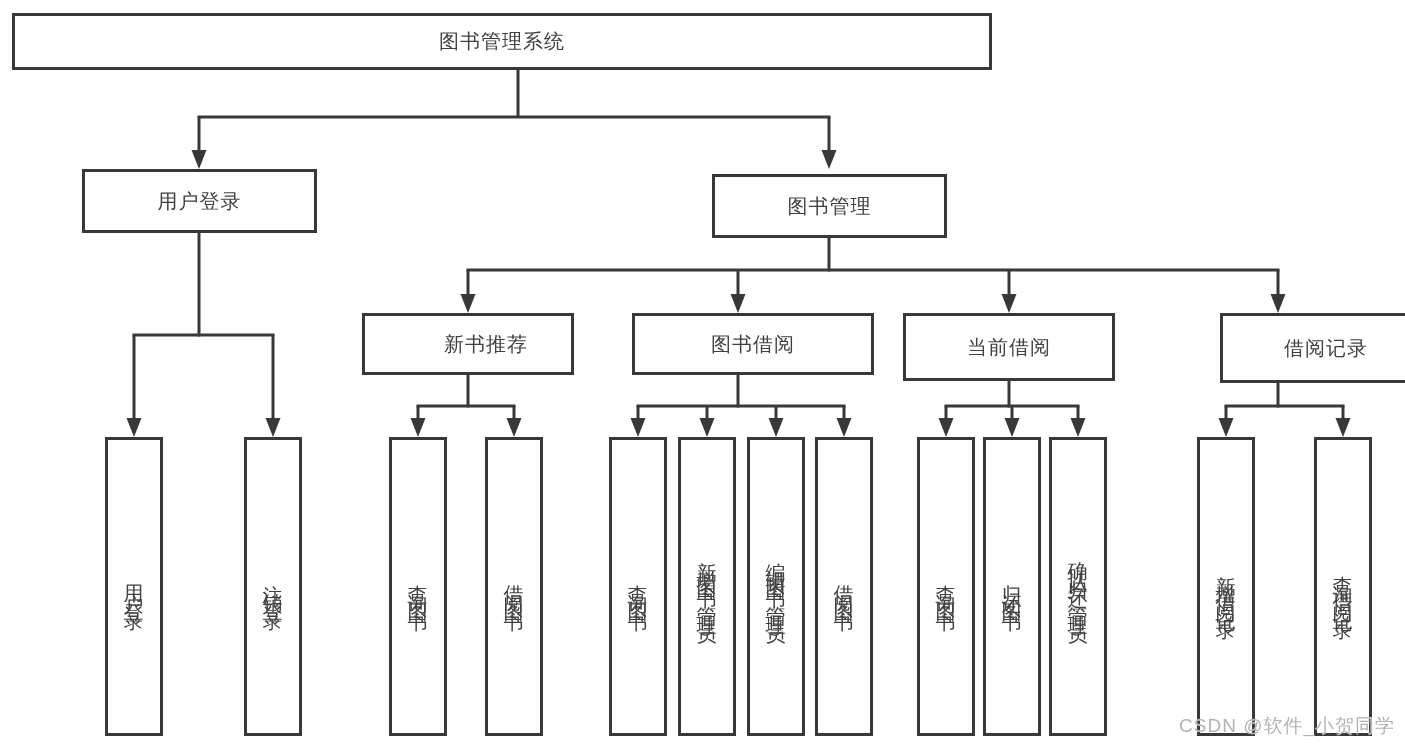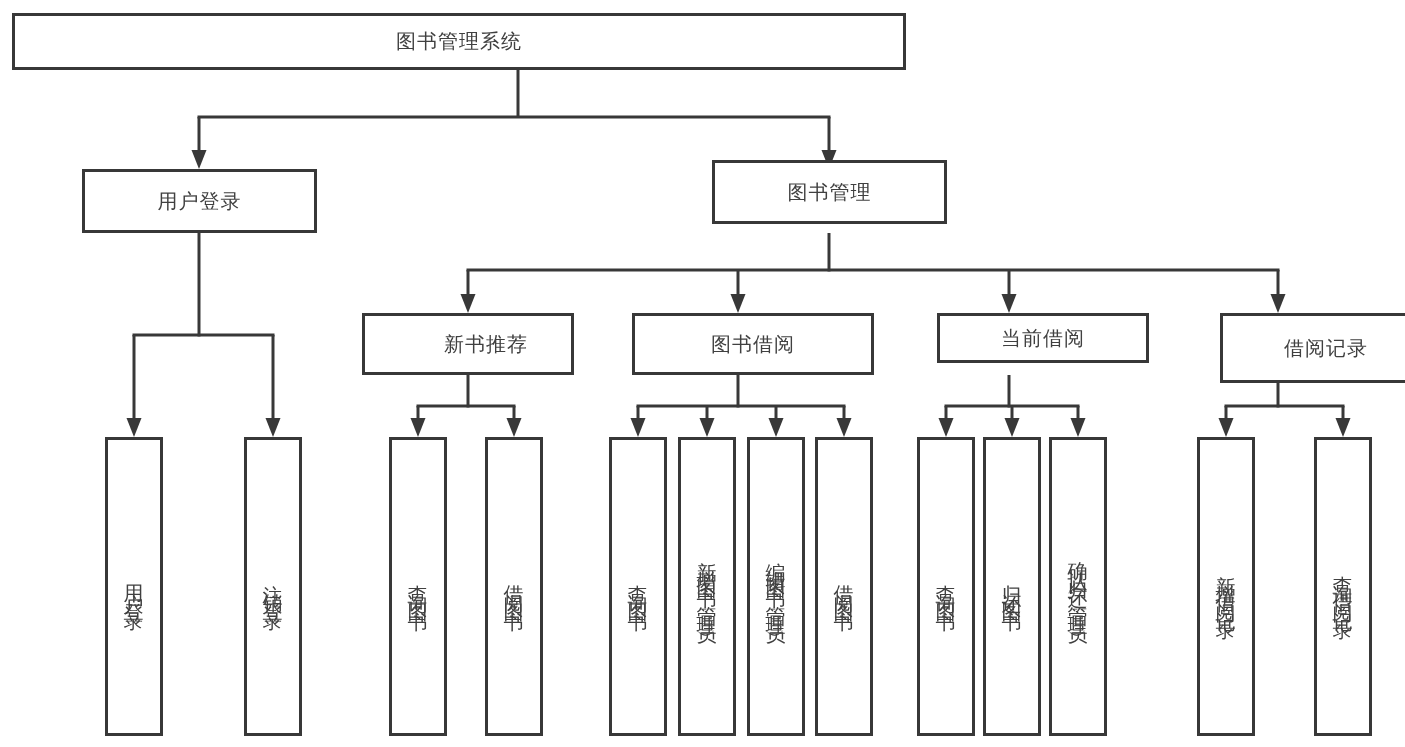--- a/index.html
+++ b/index.html
@@ -117,42 +117,43 @@
       <polygon points="768.5,418 783.5,418 776,437"></polygon>
       <polygon points="836.5,418 851.5,418 844,437"></polygon>
       <polygon points="938.5,418 953.5,418 946,437"></polygon>
       <polygon points="1004.5,418 1019.5,418 1012,437"></polygon>
       <polygon points="1070.5,418 1085.5,418 1078,437"></polygon>
       <polygon points="1218.5,418 1233.5,418 1226,437"></polygon>
       <polygon points="1335.5,418 1350.5,418 1343,437"></polygon>
     </g>
   </svg>
 
-  <div class="box h" style="left:12px;top:13px;width:894px;height:57px;">图书管理系统</div>
+  <div class="box h" style="left:12px;top:13px;width:980px;height:57px;">图书管理系统</div>
 
   <div class="box h" style="left:82px;top:169px;width:235px;height:64px;">用户登录</div>
-  <div class="box h" style="left:712px;top:160px;width:235px;height:64px;">图书管理</div>
+  <div class="box h" style="left:712px;top:174px;width:235px;height:64px;">图书管理</div>
 
   <div class="box h" style="left:362px;top:313px;width:212px;height:62px;padding-left:36px;">新书推荐</div>
   <div class="box h" style="left:632px;top:313px;width:242px;height:62px;">图书借阅</div>
-  <div class="box h" style="left:903px;top:313px;width:212px;height:50px;margin-left:34px;">当前借阅</div>
+  <div class="box h" style="left:903px;top:313px;width:212px;height:68px;">当前借阅</div>
   <div class="box h" style="left:1172px;top:313px;width:212px;height:70px;margin-left:48px;">借阅记录</div>
 
   <div class="box v" style="left:105px;top:437px;width:58px;height:299px;">用户登录</div>
   <div class="box v" style="left:244px;top:437px;width:58px;height:299px;">注销登录</div>
 
   <div class="box v" style="left:389px;top:437px;width:58px;height:299px;">查询图书</div>
   <div class="box v" style="left:485px;top:437px;width:58px;height:299px;">借阅图书</div>
 
   <div class="box v" style="left:609px;top:437px;width:58px;height:299px;">查询图书</div>
   <div class="box v" style="left:678px;top:437px;width:58px;height:299px;">新增图书（管理员）</div>
   <div class="box v" style="left:747px;top:437px;width:58px;height:299px;">编辑图书（管理员）</div>
   <div class="box v" style="left:815px;top:437px;width:58px;height:299px;">借阅图书</div>
 
   <div class="box v" style="left:917px;top:437px;width:58px;height:299px;">查询图书</div>
   <div class="box v" style="left:983px;top:437px;width:58px;height:299px;">归还图书</div>
   <div class="box v" style="left:1049px;top:437px;width:58px;height:299px;">确认归还（管理员）</div>
 
   <div class="box v" style="left:1197px;top:437px;width:58px;height:299px;">新增借阅记录</div>
   <div class="box v" style="left:1314px;top:437px;width:58px;height:299px;">查询借阅记录</div>
 
+  <div class="watermark">CSDN @软件_小贺同学</div>
 
 </div>
 
 </body></html>

